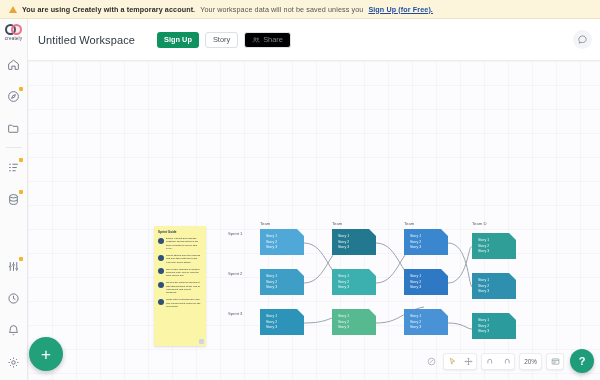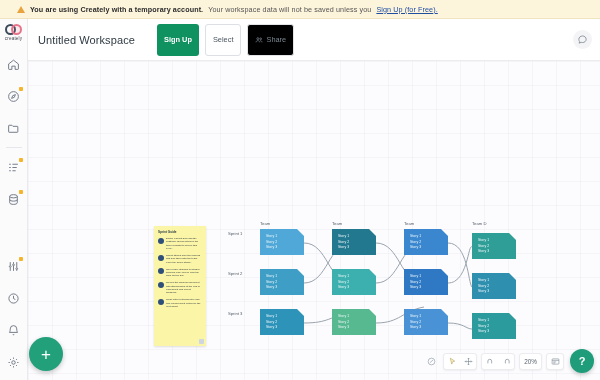--- a/index.html
+++ b/index.html
@@ -8,27 +8,27 @@
     font-family: "Liberation Sans", sans-serif;
     background: #ffffff;
     overflow: hidden;
   }
   #app { position: relative; width: 600px; height: 380px; background:#fff; }
 
   
   .banner {
     position:absolute; left:0; top:0; width:600px; height:19px;
     background:#fdf4dc; border-bottom:1px solid #f0e4c0;
-    display:flex; align-items:center; gap:5px; padding-left:17px;
+    display:flex; align-items:center; gap:5px; padding-left:9px;
     font-size:7.2px; color:#3b3b3b; letter-spacing:.1px;
   }
   .warn-tri { width:0;height:0;border-left:4px solid transparent;border-right:4px solid transparent;border-bottom:7px solid #e8a33d;}
   .banner-strong { font-weight:bold; color:#2b2b2b; }
   .banner-rest { color:#555; }
-  .banner-link { color:#1f4ea1; text-decoration:underline; font-weight:normal; }
+  .banner-link { color:#1f4ea1; text-decoration:underline; font-weight:bold; }
 
   
   .rail {
     position:absolute; left:0; top:19px; width:28px; height:361px;
     background:#fbfbfc; border-right:1px solid #e9e9ee;
     display:flex; flex-direction:column; align-items:center;
   }
   .logo-wrap { margin-top:5px; display:flex; flex-direction:column; align-items:center; }
   .logo-mark { position:relative; width:17px; height:11px; }
   .logo-mark .c1, .logo-mark .c2 {
@@ -55,21 +55,21 @@
 
   
   .header {
     position:absolute; left:28px; top:19px; width:572px; height:42px;
     background:#fff; border-bottom:1px solid #ececed;
     display:flex; align-items:center; padding:0 10px;
   }
   .ws-title { font-size:11px; color:#2f3a44; margin-right:22px; letter-spacing:.1px; }
   .hdr-actions { display:flex; align-items:center; gap:6px; }
   .btn {
-    height:32px; display:inline-flex; align-items:center; justify-content:center;
+    height:16px; display:inline-flex; align-items:center; justify-content:center;
     font-size:7.4px; border-radius:3px; padding:0 7px; white-space:nowrap;
   }
   .btn-signup { background:#0f9160; color:#fff; font-weight:bold; }
   .btn-export { background:#fff; color:#4a5560; border:1px solid #dcdfe3; }
   .btn-share { background:#000000; color:#7b8793; border:1px solid #e2e5e8; gap:3px; }
   .btn-share svg { width:8px; height:8px; }
   .chat-btn {
     position:absolute; right:8px; top:11px; width:19px; height:19px;
     border-radius:50%; background:#f4f4f6;
     display:flex; align-items:center; justify-content:center;
@@ -226,21 +226,21 @@
           <path d="M12 2.8v2.4M12 18.8v2.4M21.2 12h-2.4M5.2 12H2.8M18.5 5.5l-1.7 1.7M7.2 16.8l-1.7 1.7M18.5 18.5l-1.7-1.7M7.2 7.2L5.5 5.5"></path>
         </svg>
       </div>
     </div>
   </div>
 
   <div class="header">
     <div class="ws-title">Untitled Workspace</div>
     <div class="hdr-actions">
       <div class="btn btn-signup">Sign Up</div>
-      <div class="btn btn-export">Select</div>
+      <div class="btn btn-export">Story</div>
       <div class="btn btn-share">
         <svg viewBox="0 0 24 24" fill="none" stroke="#8b97a3" stroke-width="1.9">
           <circle cx="8.5" cy="8" r="3"></circle>
             <path d="M3 19c0-3 2.5-5 5.5-5s5.5 2 5.5 5"></path>
           <circle cx="17" cy="8.5" r="2.6"></circle>
             <path d="M15 14.3c2.7-.4 6 1.3 6 4.7"></path>
         </svg>
         <span>Share</span>
       </div>
     </div>

